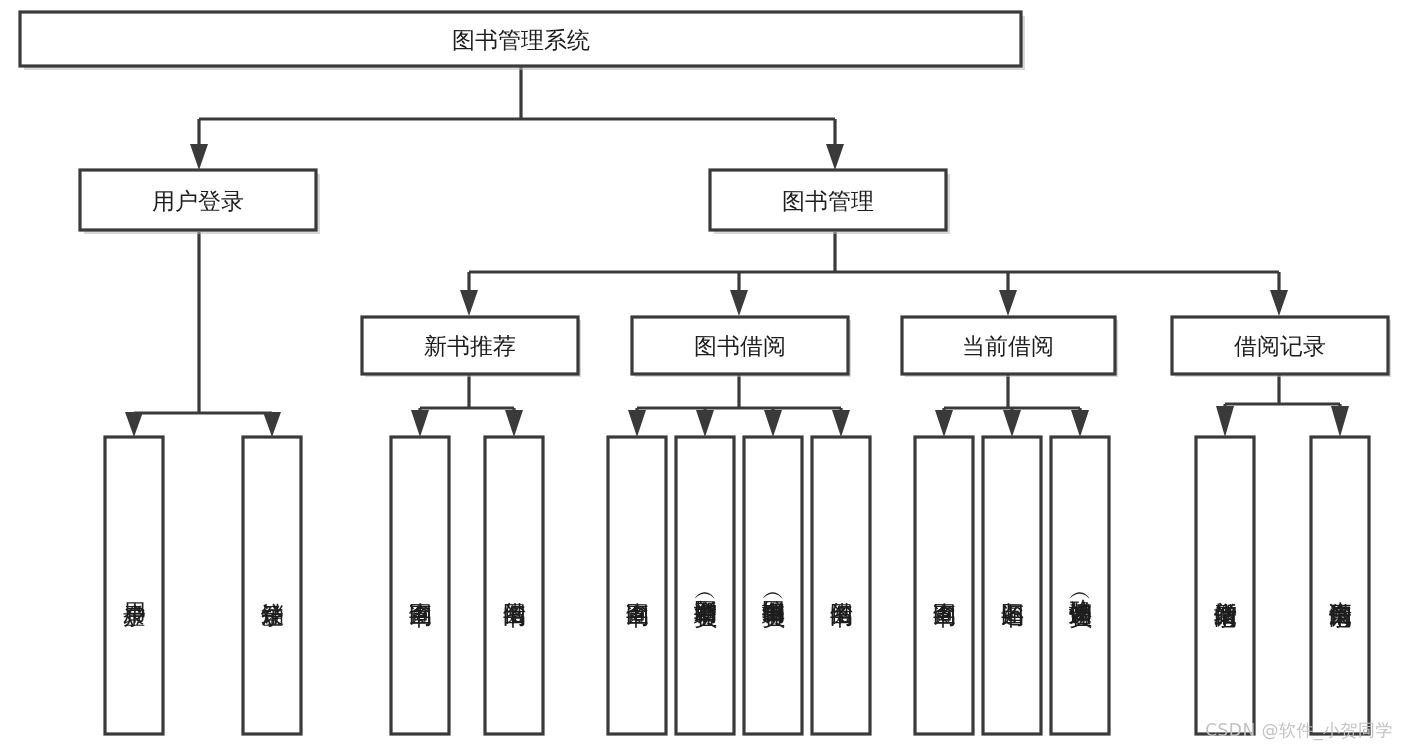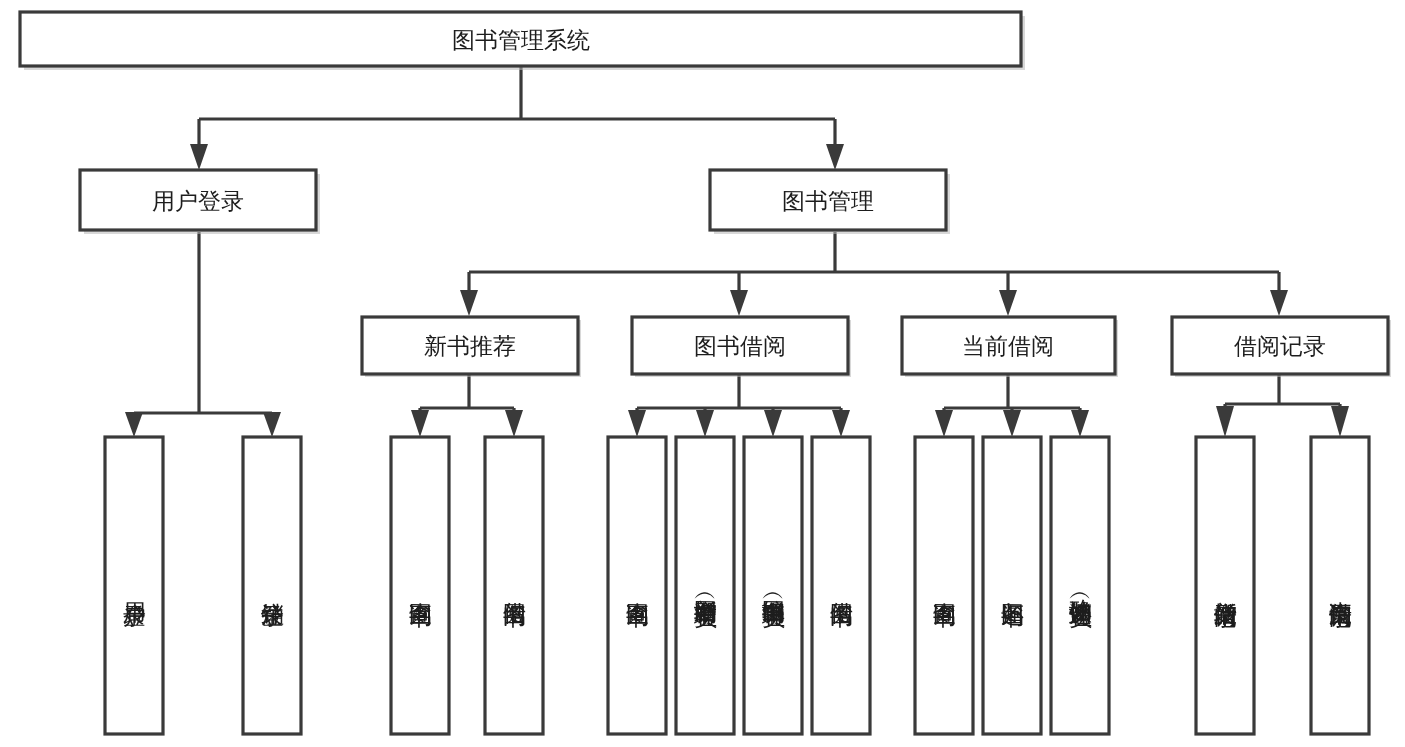--- a/index.html
+++ b/index.html
@@ -191,13 +191,14 @@
   <div class="vtext" style="left:744px; top:437px; width:58px; height:297px;">编辑图书（管理员）</div>
   <div class="vtext" style="left:812px; top:437px; width:58px; height:297px;">借阅图书</div>
 
   <div class="vtext" style="left:915px; top:437px; width:58px; height:297px;">查询图书</div>
   <div class="vtext" style="left:983px; top:437px; width:58px; height:297px;">归还图书</div>
   <div class="vtext" style="left:1051px; top:437px; width:58px; height:297px;">确认归还（管理员）</div>
 
   <div class="vtext" style="left:1196px; top:437px; width:58px; height:297px;">新增借阅记录</div>
   <div class="vtext" style="left:1311px; top:437px; width:58px; height:297px;">查询借阅记录</div>
 
+  <div class="watermark">CSDN @软件_小贺同学</div>
 </div>
 
 </body></html>

